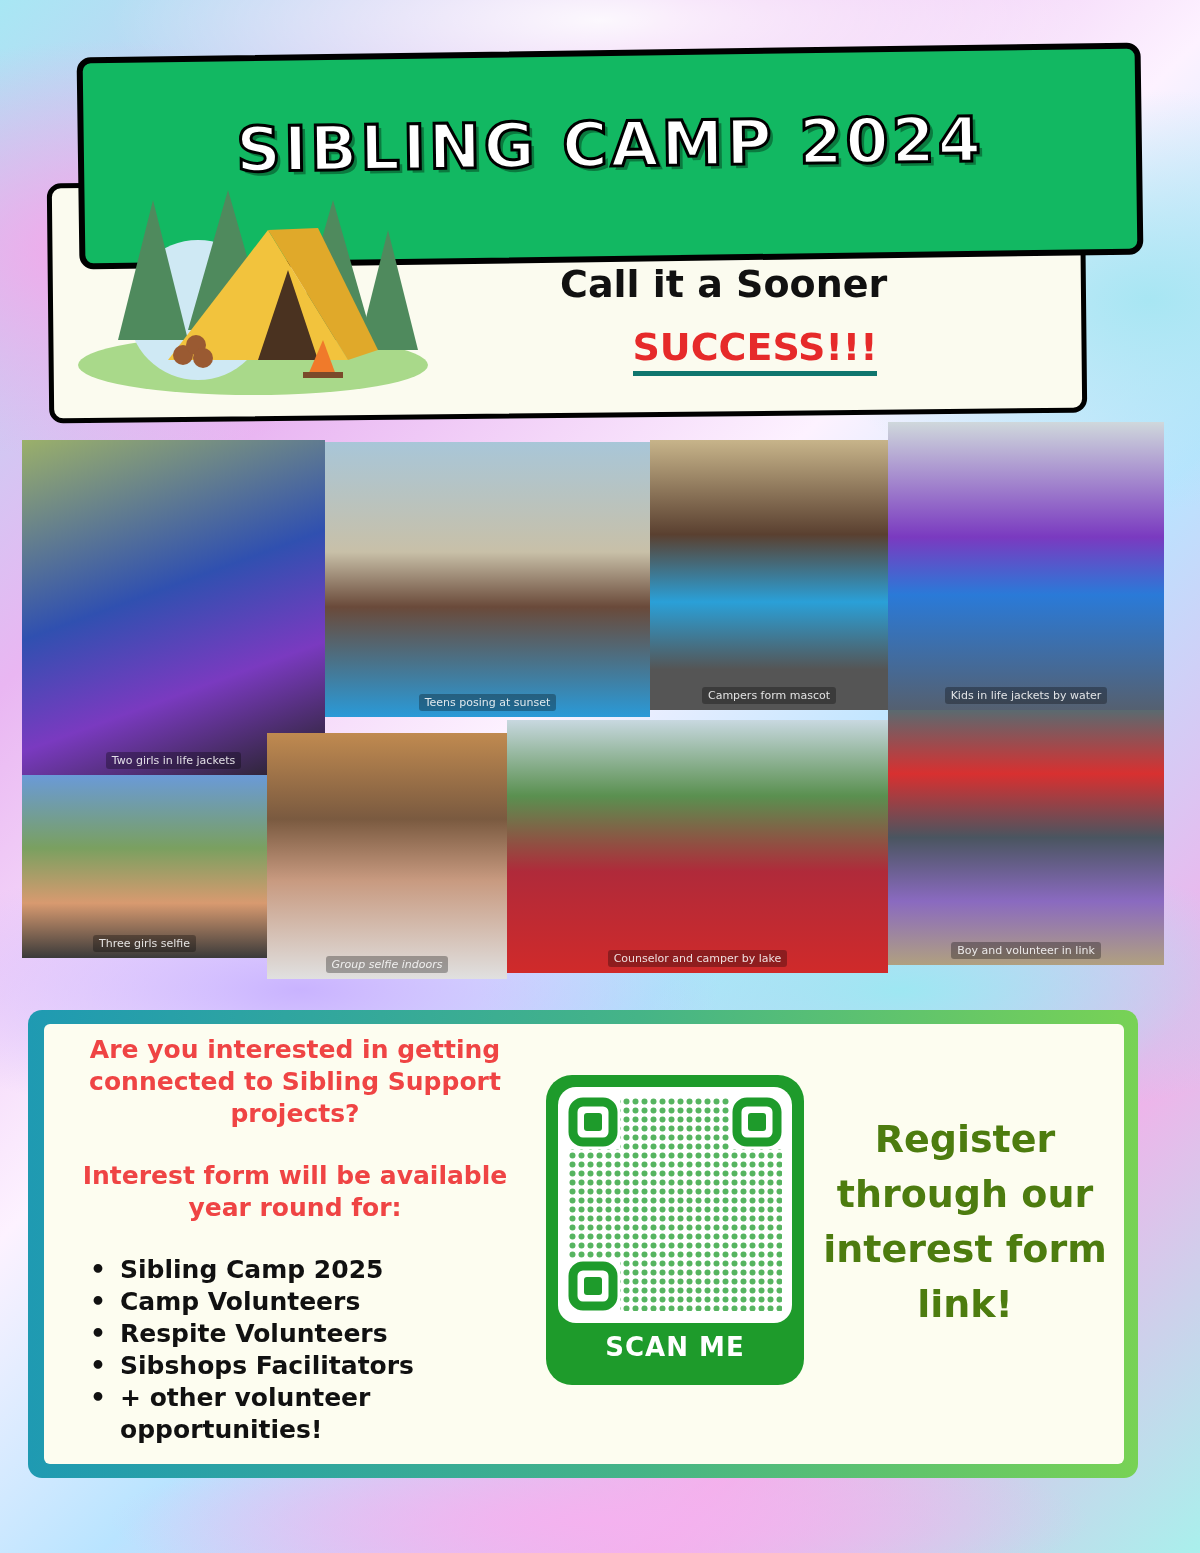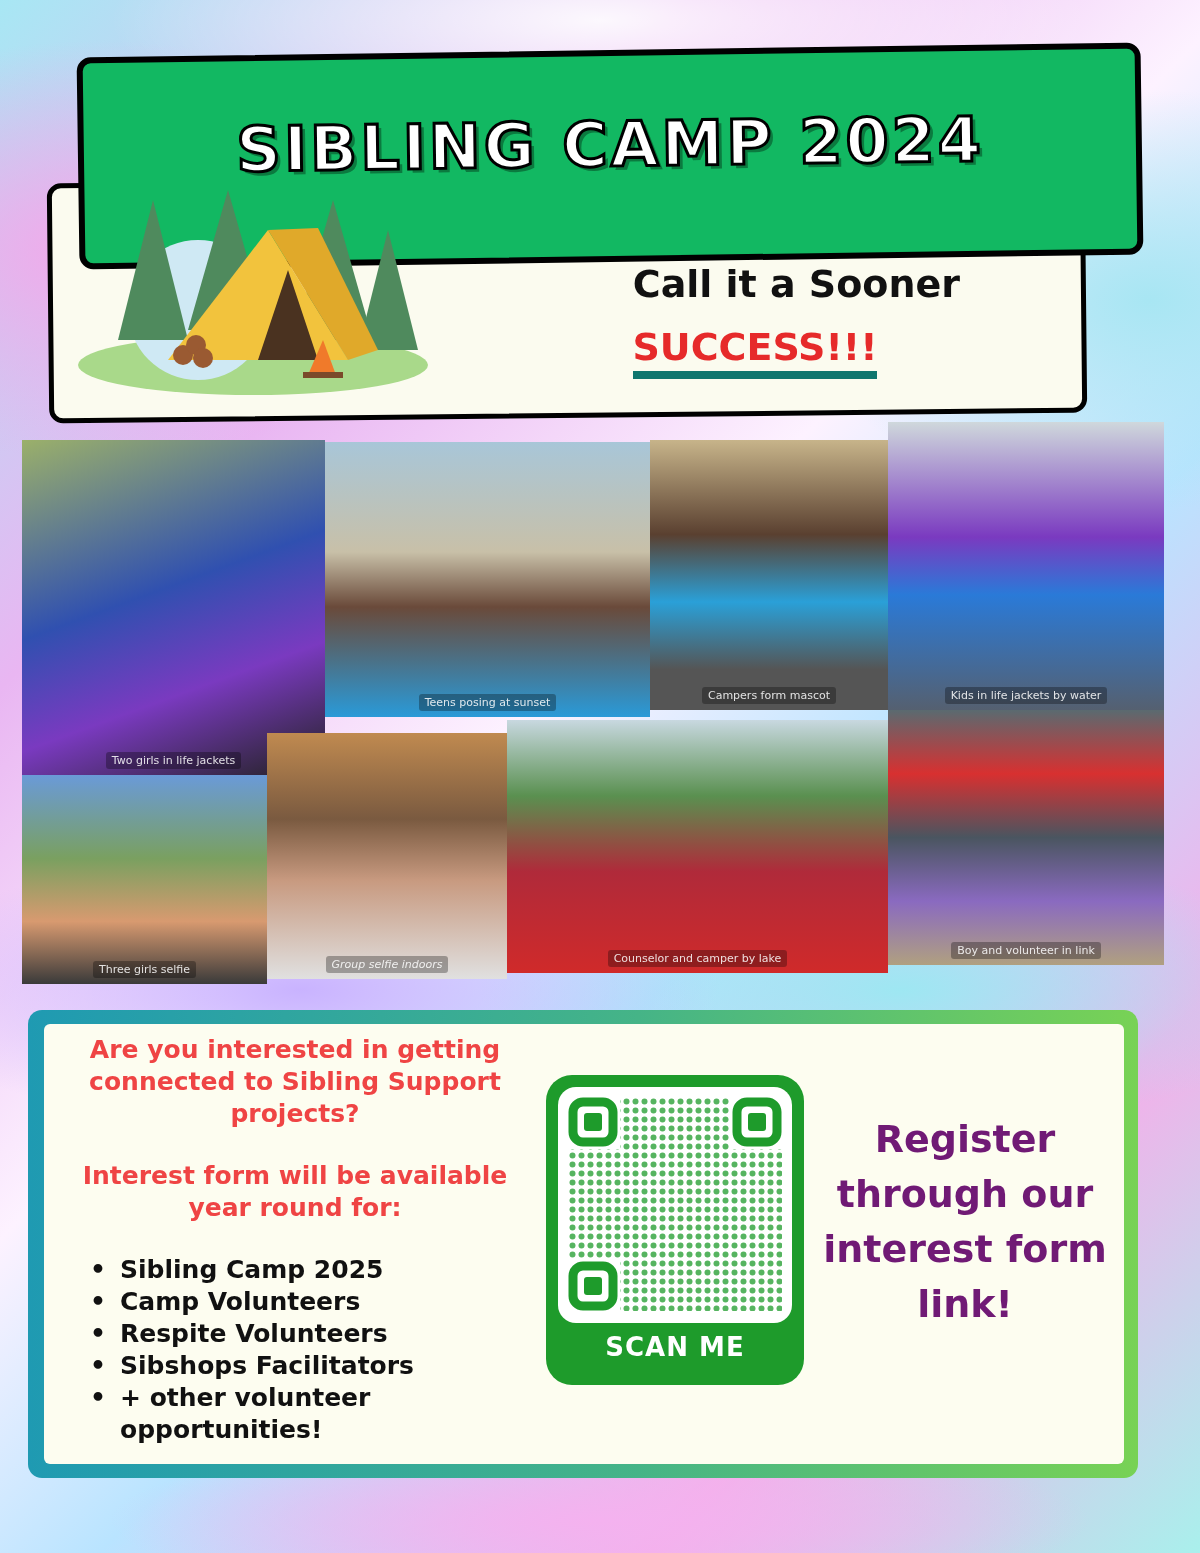--- a/index.html
+++ b/index.html
@@ -10,38 +10,38 @@
       radial-gradient(ellipse 500px 300px at 1150px 300px, #a8e6f3, transparent 70%),
       radial-gradient(ellipse 600px 200px at 300px 990px, #c9b3ff, transparent 70%),
       radial-gradient(ellipse 600px 200px at 900px 990px, #9ee7f2, transparent 70%),
       radial-gradient(ellipse 700px 120px at 600px 1520px, #f4b2ef, transparent 70%),
       linear-gradient(135deg,#a8e7f4 0%,#e9b6f2 25%,#fdf2ff 45%,#b9e4ff 60%,#f3b0ea 80%,#a9f0ec 100%);}
   .abs{position:absolute;}
   .back-card{left:48px;top:178px;width:1028px;height:230px;background:#fbfbef;border:5px solid #000;border-radius:14px;transform:rotate(-0.6deg);}
   .title-card{left:78px;top:50px;width:1052px;height:200px;background:#12b862;border:6px solid #000;border-radius:14px;transform:rotate(-0.8deg);}
   .title{left:210px;top:108px;width:800px;text-align:center;font-family:"DejaVu Sans",sans-serif;font-weight:bold;font-size:62px;letter-spacing:3px;color:#fff;
     -webkit-text-stroke:3px #000;text-shadow:4px 4px 0 #0b7a3f;transform:rotate(-0.8deg);}
-  .sub1{left:560px;top:262px;width:400px;text-align:right;font-weight:bold;font-size:38px;color:#111;}
+  .sub1{left:560px;top:262px;width:400px;text-align:left;font-weight:bold;font-size:38px;color:#111;}
   .sub2{left:560px;top:325px;width:390px;text-align:center;font-weight:bold;font-size:38px;color:#e62a2a;}
-  .sub2 span{border-bottom:8px solid #0f766e;padding-bottom:2px;}
+  .sub2 span{border-bottom:5px solid #0f766e;padding-bottom:2px;}
   
   .camp{left:78px;top:190px;width:360px;height:210px;}
   .photo{position:absolute;overflow:hidden;display:flex;align-items:flex-end;justify-content:center;}
   .photo span{font-size:11px;color:rgba(255,255,255,.85);background:rgba(0,0,0,.3);padding:2px 6px;margin-bottom:6px;border-radius:3px;text-align:center;}
   .panel{left:28px;top:1010px;width:1110px;height:468px;border-radius:14px;background:linear-gradient(90deg,#1f9ab2,#45b487 55%,#78d255);}
   .panel-inner{left:44px;top:1024px;width:1080px;height:440px;background:#fdfdf0;border-radius:6px;}
   .ptext{font-weight:bold;color:#ef4444;text-align:center;font-size:25px;line-height:32px;}
   .bullets{left:90px;top:1254px;width:420px;}
   .bullet-row{display:flex;font-weight:bold;font-size:25px;line-height:32px;color:#111;}
   .bullet-row .dot{width:30px;}
   .bullet-row .txt{flex:1;text-align:left;}
   .qr{left:546px;top:1075px;width:258px;height:310px;background:#1e9b2b;border-radius:26px;}
   .qr-white{left:558px;top:1087px;width:234px;height:236px;background:#fff;border-radius:18px;}
   .scan{left:546px;top:1332px;width:258px;text-align:center;color:#fff;font-weight:bold;font-size:26px;letter-spacing:1px;}
-  .register{left:820px;top:1112px;width:290px;text-align:center;font-weight:bold;font-size:38px;line-height:55px;color:#701a75;}
+  .register{left:820px;top:1112px;width:290px;text-align:center;font-weight:bold;font-size:38px;line-height:55px;color:#4d7c0f;}
 </style>
 </head>
 <body>
 
 <div class="abs back-card"></div>
 <div class="abs title-card"></div>
 <div class="abs title">SIBLING CAMP 2024</div>
 
 <svg class="abs camp" viewBox="0 0 360 210">
   <ellipse cx="175" cy="175" rx="175" ry="30" fill="#a9d98a"></ellipse>
@@ -70,21 +70,21 @@
   </div>
 <div class="photo" style="left:325px;top:442px;width:325px;height:275px;background:linear-gradient(180deg,#a8c6d8,#c8c0a8 40%,#6a4a3a 60%,#2a9ad8);">
     <span>Teens posing at sunset</span>
   </div>
 <div class="photo" style="left:650px;top:440px;width:238px;height:270px;background:linear-gradient(180deg,#c7b48a,#5a4030 35%,#2aa0d8 60%,#555 85%);">
     <span>Campers form mascot</span>
   </div>
 <div class="photo" style="left:888px;top:422px;width:276px;height:288px;background:linear-gradient(180deg,#cfd8dc,#7a3ac0 40%,#2a7ad8 60%,#556070);">
     <span>Kids in life jackets by water</span>
   </div>
-<div class="photo" style="left:22px;top:775px;width:245px;height:209px;background:linear-gradient(180deg,#6a9ad8,#7aa060 40%,#d89a70 70%,#3a3a3a);">
+<div class="photo" style="left:22px;top:775px;width:245px;height:183px;background:linear-gradient(180deg,#6a9ad8,#7aa060 40%,#d89a70 70%,#3a3a3a);">
     <span>Three girls selfie</span>
   </div>
 <div class="photo" style="left:267px;top:733px;width:240px;height:246px;background:linear-gradient(180deg,#c08a50,#7a5a40 35%,#c89a80 60%,#e0e0e0);font-style:italic;">
     <span>Group selfie indoors</span>
   </div>
 <div class="photo" style="left:507px;top:712px;width:381px;height:253px;background:linear-gradient(180deg,#c8d8e0,#5a9050 30%,#b02a3a 60%,#d02a2a);margin-top:8px;">
     <span>Counselor and camper by lake</span>
   </div>
 <div class="photo" style="left:888px;top:710px;width:276px;height:255px;background:linear-gradient(180deg,#5a6a70,#d83030 25%,#4a5560 50%,#8a6ac0 75%,#b0a080);">
     <span>Boy and volunteer in link</span>

